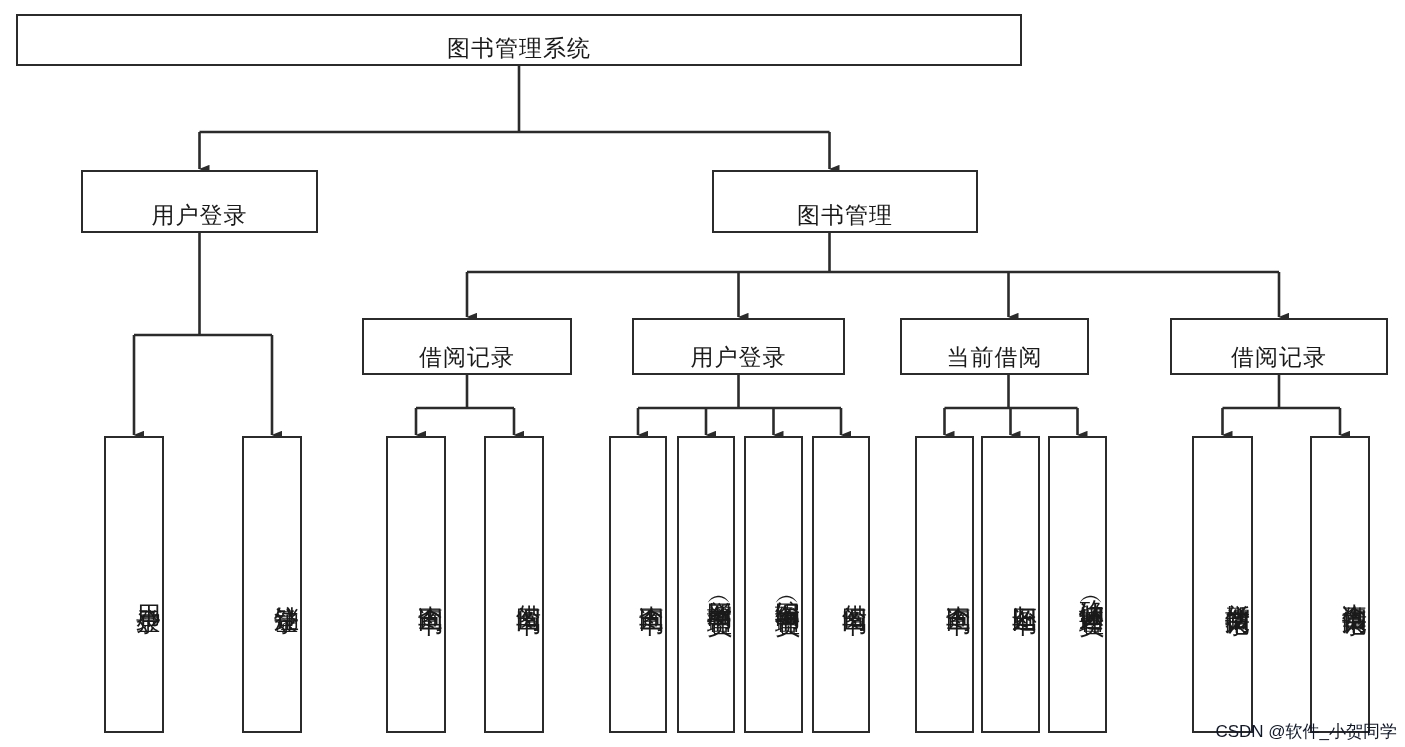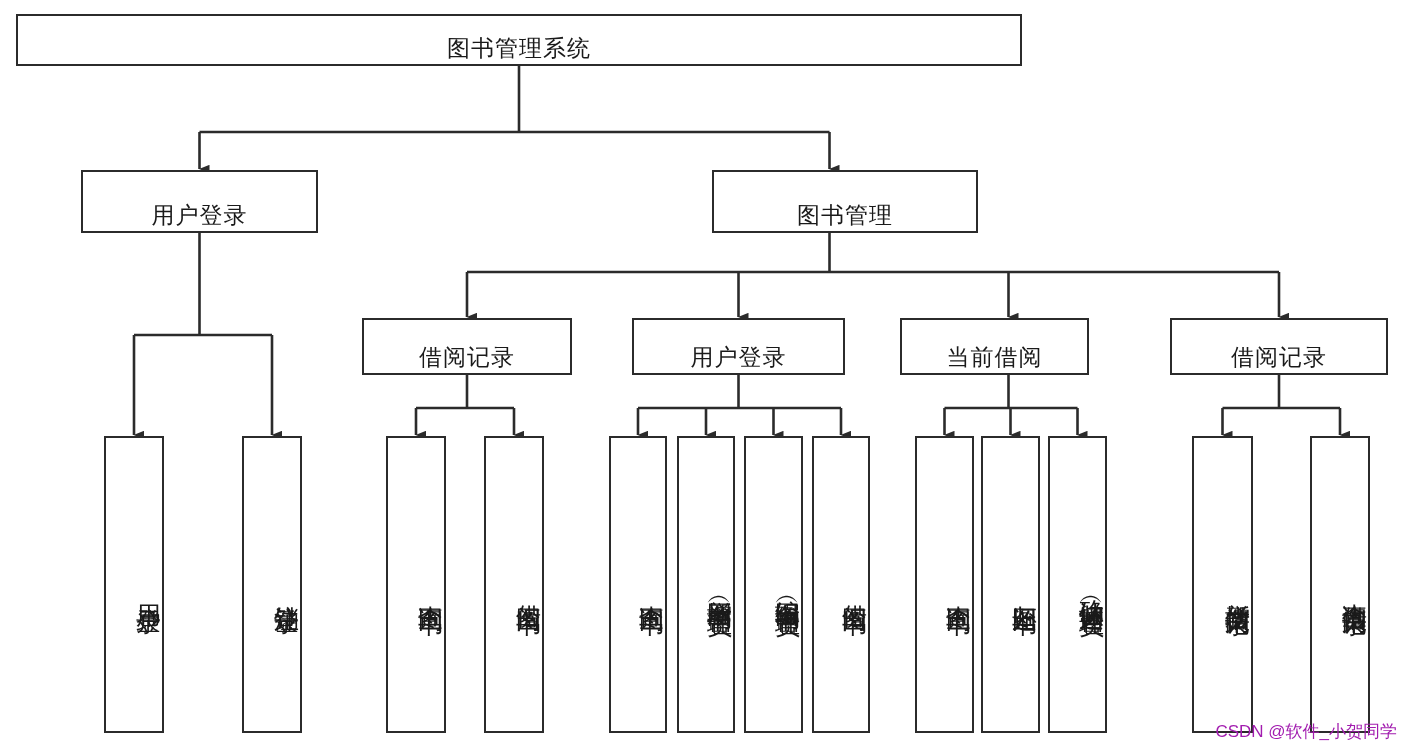--- a/index.html
+++ b/index.html
@@ -51,21 +51,21 @@
   .node.vert .vlabel {
     writing-mode: vertical-rl;
     text-orientation: upright;
     white-space: nowrap;
   }
   #watermark {
     position: absolute;
     right: 8px;
     bottom: 4px;
     font-size: 17px;
-    color: #a21caf;
+    color: #0f172a;
     font-family: "Liberation Sans", "DejaVu Sans", sans-serif;
     white-space: nowrap;
     user-select: none;
   }
 </style>
 </head>
 <body>
 
 <div id="canvas">
 

